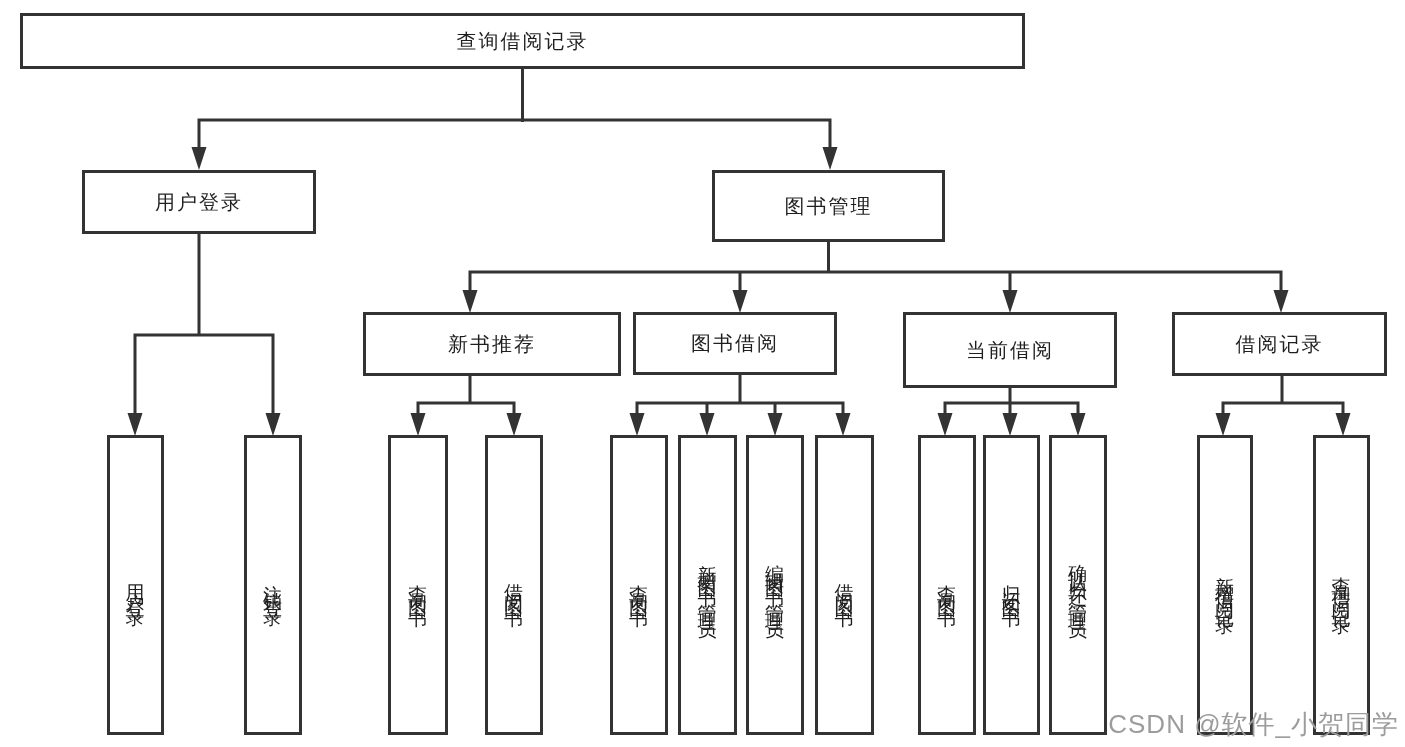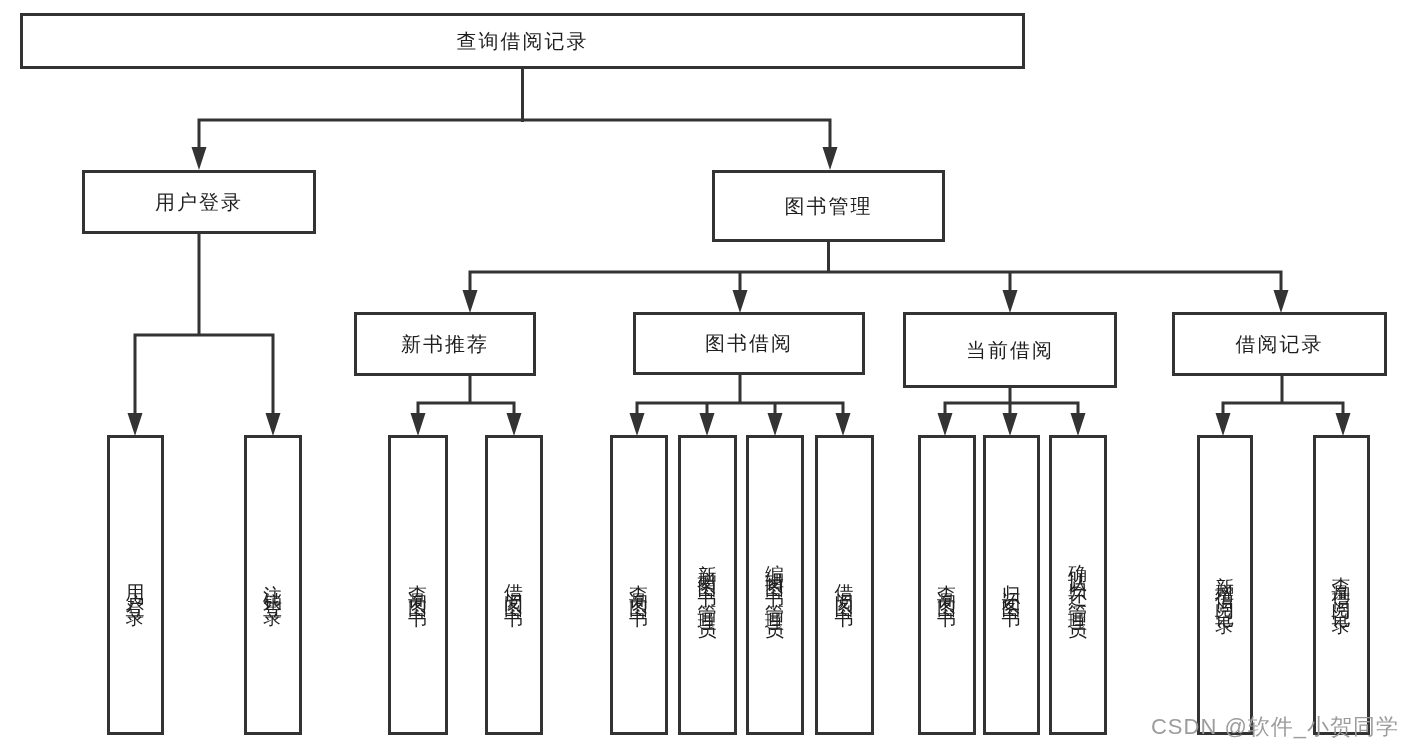--- a/index.html
+++ b/index.html
@@ -70,21 +70,21 @@
     font-size:19px;
     letter-spacing:8px;
     line-height:1;
     color:var(--text);
     white-space:nowrap;
   }
   .watermark{
     position:absolute;
     right:6px;
     bottom:5px;
-    font-size:22px;
+    font-size:26px;
     letter-spacing:1px;
     color:var(--watermark);
     z-index:5;
     white-space:nowrap;
   }
 </style>
 </head>
 <body>
 
 <div class="stage">
@@ -140,24 +140,24 @@
     <span>查询借阅记录</span>
   </div>
 
   <div class="hbox" style="left:82px;top:170px;width:234px;height:64px">
     <span>用户登录</span>
   </div>
   <div class="hbox" style="left:712px;top:170px;width:233px;height:72px">
     <span>图书管理</span>
   </div>
 
-  <div class="hbox" style="left:354px;top:312px;width:182px;height:64px">
+  <div class="hbox" style="left:363px;top:312px;width:258px;height:64px">
     <span>新书推荐</span>
   </div>
-  <div class="hbox" style="left:633px;top:312px;width:232px;height:63px">
+  <div class="hbox" style="left:633px;top:312px;width:204px;height:63px">
     <span>图书借阅</span>
   </div>
   <div class="hbox" style="left:903px;top:312px;width:214px;height:76px">
     <span>当前借阅</span>
   </div>
   <div class="hbox" style="left:1172px;top:312px;width:215px;height:64px">
     <span>借阅记录</span>
   </div>
 
   <div class="vbox" style="left:107px;width:57px">

